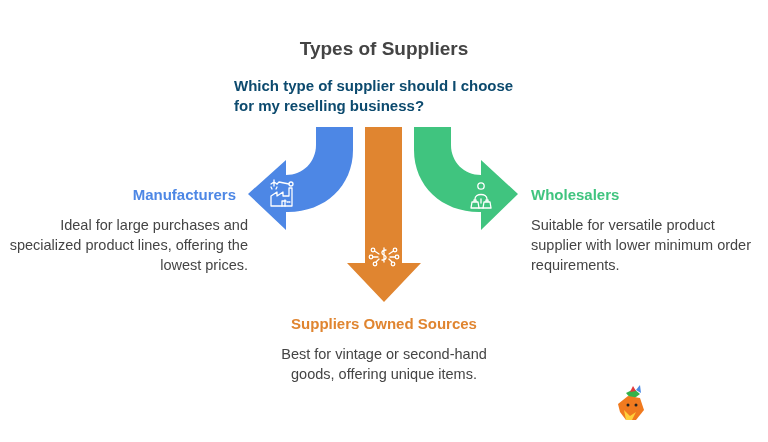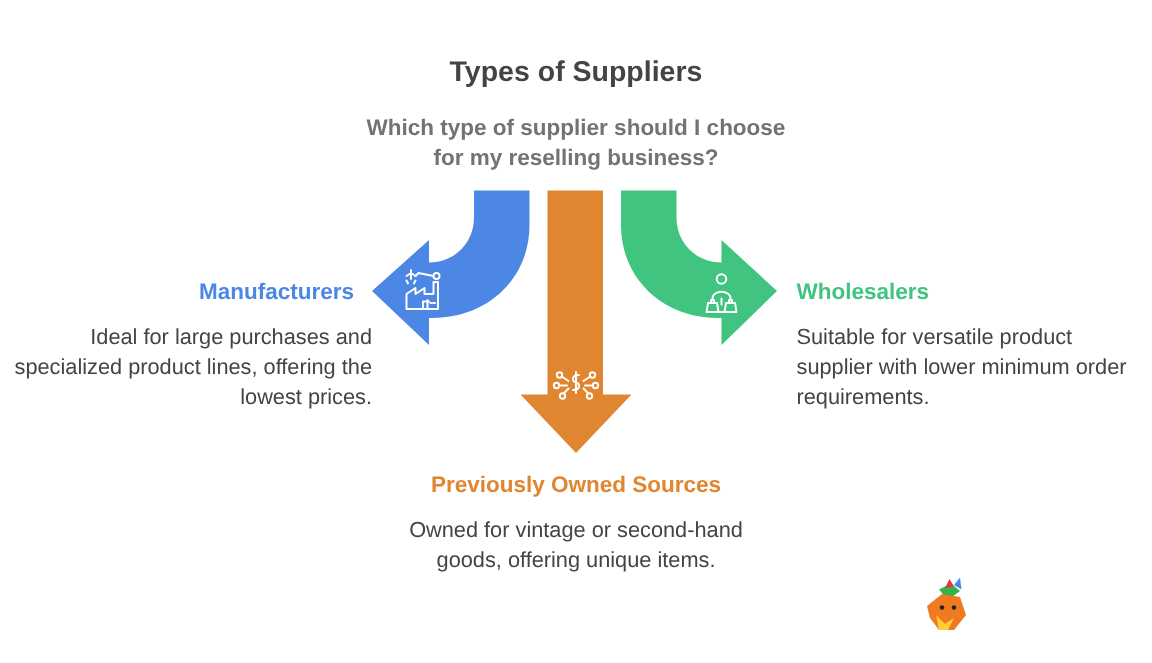--- a/index.html
+++ b/index.html
@@ -7,22 +7,22 @@
       width: 768px; height: 442px; background: #ffffff;
       position: relative; overflow: hidden;
       font-family: "Liberation Sans", "DejaVu Sans", sans-serif;
     }
     .abs { position: absolute; }
     .title {
       left: 0; width: 768px; top: 38px; text-align: center;
       font-size: 19px; font-weight: bold; color: #444444;
     }
     .question {
-      left: 234px; width: 300px; top: 76px; text-align: center;
-      font-size: 15px; font-weight: bold; color: #737373; line-height: 20px;
+      left: 234px; width: 300px; top: 76px; 
+      font-size: 15px; font-weight: bold; color: #0c4a6e; line-height: 20px;
     }
     svg.arrows { left: 0; top: 0; }
     .label { font-size: 15px; font-weight: bold; text-align: center; }
     .desc { font-size: 14.5px; color: #444444; line-height: 20px; }
     .man-label { right: 532px; top: 186px; text-align: right; color: #4d87e5; }
     .man-desc { right: 520px; top: 215px; width: 260px; text-align: right; }
     .whole-label { left: 531px; top: 186px; color: #40c47f; }
     .whole-desc { left: 531px; top: 215px; width: 230px; }
     .prev-label { left: 234px; width: 300px; top: 315px; text-align: center; color: #e08530; }
     .prev-desc { left: 269px; width: 230px; top: 344px; text-align: center; }
@@ -95,16 +95,16 @@
     <circle cx="636" cy="405" r="1.5" fill="#222"></circle>
   </g>
 </svg>
 
 <div class="abs label man-label">Manufacturers</div>
 <div class="abs desc man-desc">Ideal for large purchases and specialized product lines, offering the lowest prices.</div>
 
 <div class="abs label whole-label">Wholesalers</div>
 <div class="abs desc whole-desc">Suitable for versatile product supplier with lower minimum order requirements.</div>
 
-<div class="abs label prev-label">Previously Owned Sources</div>
-<div class="abs desc prev-desc">Owned for vintage or second-hand goods, offering unique items.</div>
+<div class="abs label prev-label">Suppliers Owned Sources</div>
+<div class="abs desc prev-desc">Best for vintage or second-hand goods, offering unique items.</div>
 
 <div class="abs logo-text"><b>host</b><span>advice.</span></div>
 
 </body></html>

